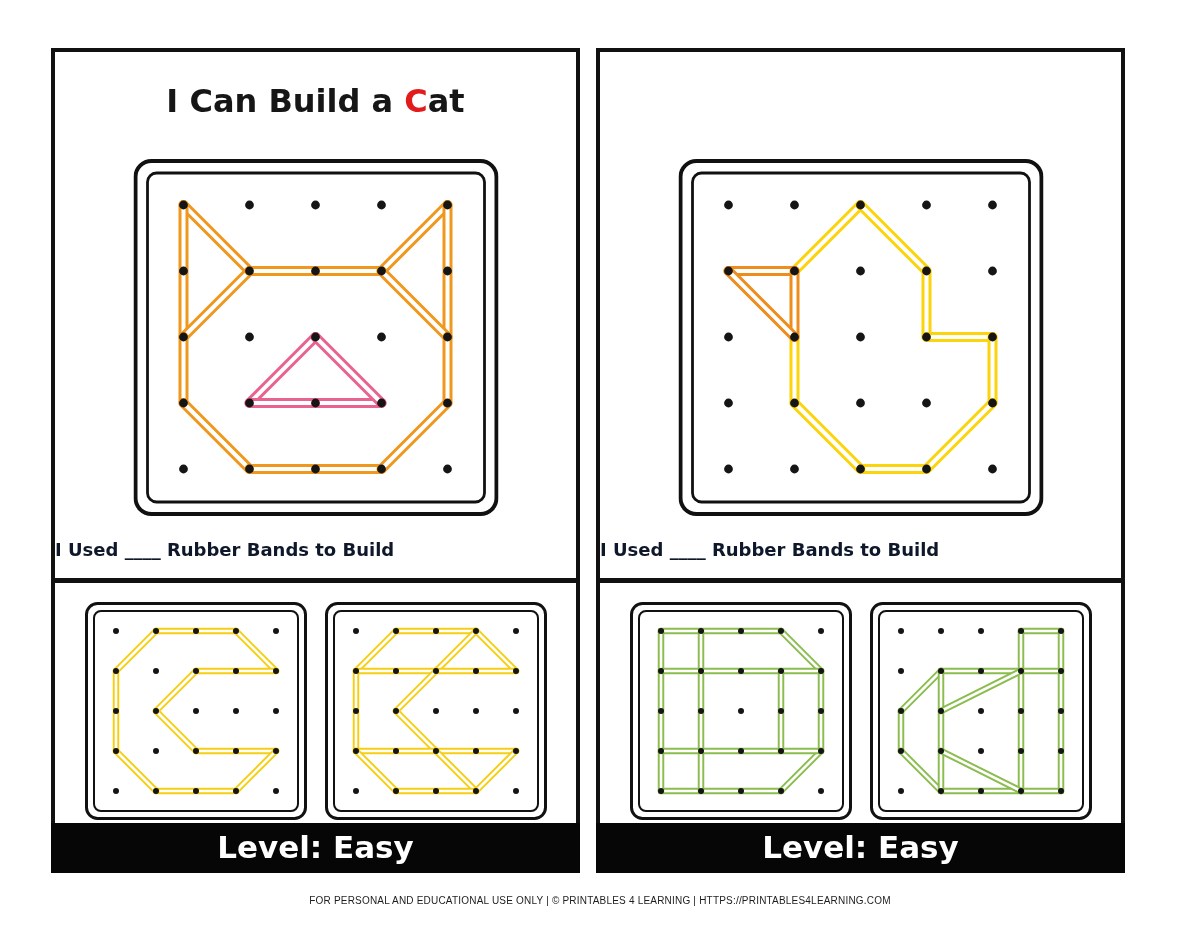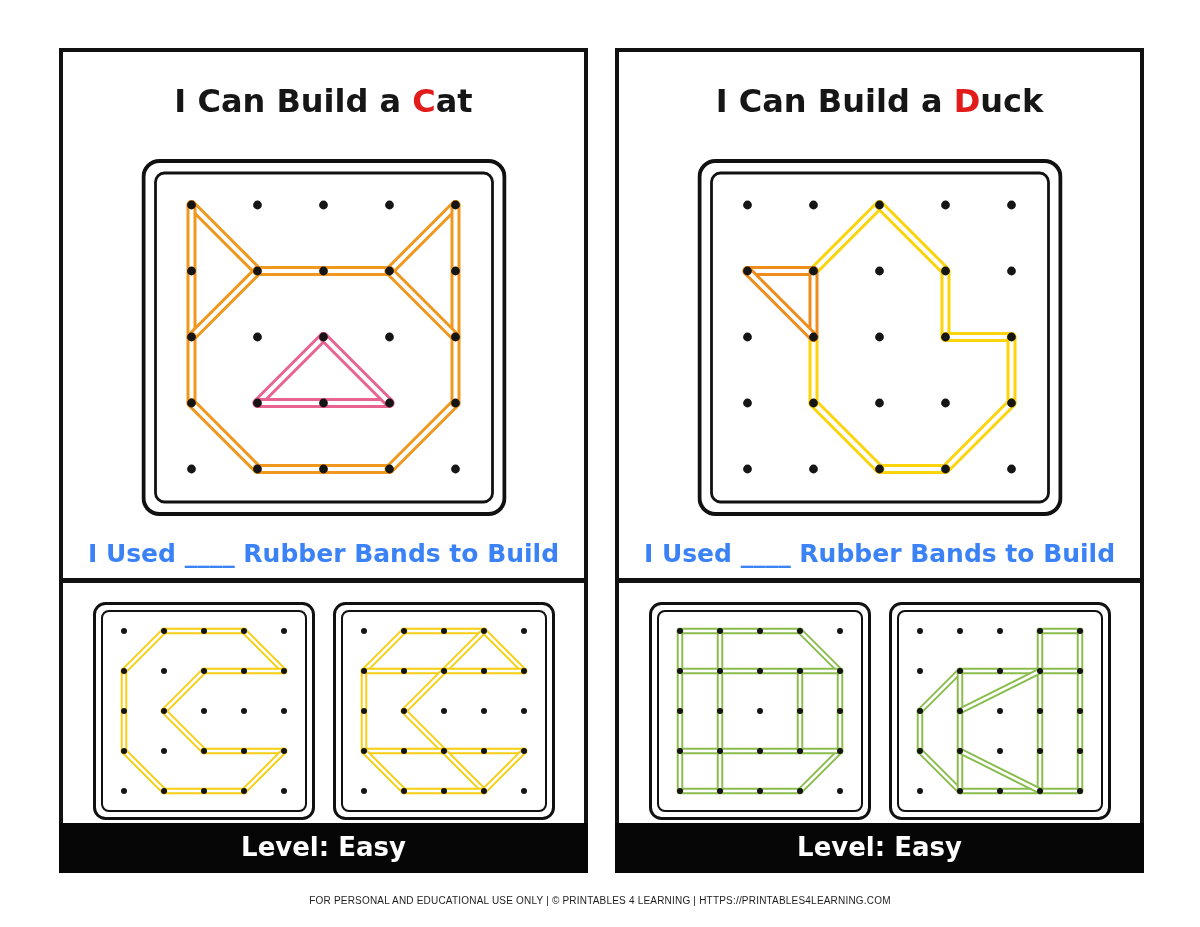--- a/index.html
+++ b/index.html
@@ -1,41 +1,41 @@
 <!DOCTYPE html>
 <html style="--accent_red: #E21B1B; --border: #111111; --bar: #060606; --dot: #151515;"><head>
 <meta charset="utf-8">
 <style>
   html,body{margin:0;padding:0;}
   body{
     width:1200px;height:927px;background:#ffffff;position:relative;
     font-family:"DejaVu Sans","Liberation Sans",sans-serif;overflow:hidden;
   }
-  .cards{position:absolute;left:59px;top:48px;display:flex;gap:27px;}
+  .cards{position:absolute;left:51px;top:48px;display:flex;gap:16px;}
   .card{
     position:relative;width:529px;height:825px;background:#fff;
     border:4px solid var(--border,#111);box-sizing:border-box;
   }
   .title{
     position:absolute;top:30px;left:0;width:100%;margin:0;text-align:center;
     font-size:32px;font-weight:bold;color:#161616;white-space:pre;
   }
   .title .red{color:var(--accent_red,#e21b1b);}
   .main-board{position:absolute;top:107px;left:50%;transform:translateX(-50%);width:365px;height:357px;}
   .count-line{
-    position:absolute;top:487px;left:0;width:100%;text-align:center;
-    font-size:25px;font-weight:bold;color:#3b82f6;white-space:pre;
+    position:absolute;top:487px;left:0;width:100%;text-align:left;
+    font-size:18px;font-weight:bold;color:#0f172a;white-space:pre;
   }
   .separator{position:absolute;top:526px;left:-4px;right:-4px;height:5px;background:var(--border,#111);}
   .letter-row{position:absolute;top:550px;left:0;width:100%;display:flex;justify-content:center;gap:18px;}
   .letter-board{width:222px;height:218px;}
   .level-bar{
     position:absolute;left:-4px;right:-4px;bottom:-4px;height:50px;
     background:var(--bar,#060606);color:#fff;text-align:center;
-    font-size:26px;font-weight:bold;line-height:49px;
+    font-size:31px;font-weight:bold;line-height:49px;
   }
   .footer{
     position:absolute;top:895px;left:0;width:100%;text-align:center;
     font-size:10px;color:#1d1d1d;letter-spacing:0.2px;
     font-family:"Liberation Sans","DejaVu Sans",sans-serif;
   }
   svg{display:block;}
 </style>
 </head>
 <body>
@@ -217,21 +217,20 @@
               <circle cx="111" cy="189" r="3" fill="#151515"></circle>
               <circle cx="151" cy="189" r="3" fill="#151515"></circle>
               <circle cx="191" cy="189" r="3" fill="#151515"></circle>
             </svg>
           </div>
       </div>
       <div class="level-bar"><span>Level: Easy</span></div>
     </section>
 
     <section class="card">
-      <h1 class="title"><span>I Can Build a </span><span class="red">D</span><span>uck</span></h1>
       <div class="main-board">
           <svg viewBox="0 0 365 357" width="365" height="357">
             <rect x="2" y="2" width="361" height="353" rx="16" fill="#fff" stroke="#111111" stroke-width="4"></rect>
             <rect x="14" y="14" width="337" height="329" rx="9" fill="none" stroke="#111111" stroke-width="2.8"></rect>
             <line x1="182" y1="46" x2="116" y2="112" stroke="#FBD40B" stroke-width="10" stroke-linecap="round"></line>
             <line x1="182" y1="46" x2="116" y2="112" stroke="#ffffff" stroke-width="4" stroke-linecap="round"></line>
             <line x1="182" y1="46" x2="248" y2="112" stroke="#FBD40B" stroke-width="10" stroke-linecap="round"></line>
             <line x1="182" y1="46" x2="248" y2="112" stroke="#ffffff" stroke-width="4" stroke-linecap="round"></line>
             <line x1="248" y1="112" x2="248" y2="178" stroke="#FBD40B" stroke-width="10" stroke-linecap="round"></line>
             <line x1="248" y1="112" x2="248" y2="178" stroke="#ffffff" stroke-width="4" stroke-linecap="round"></line>

